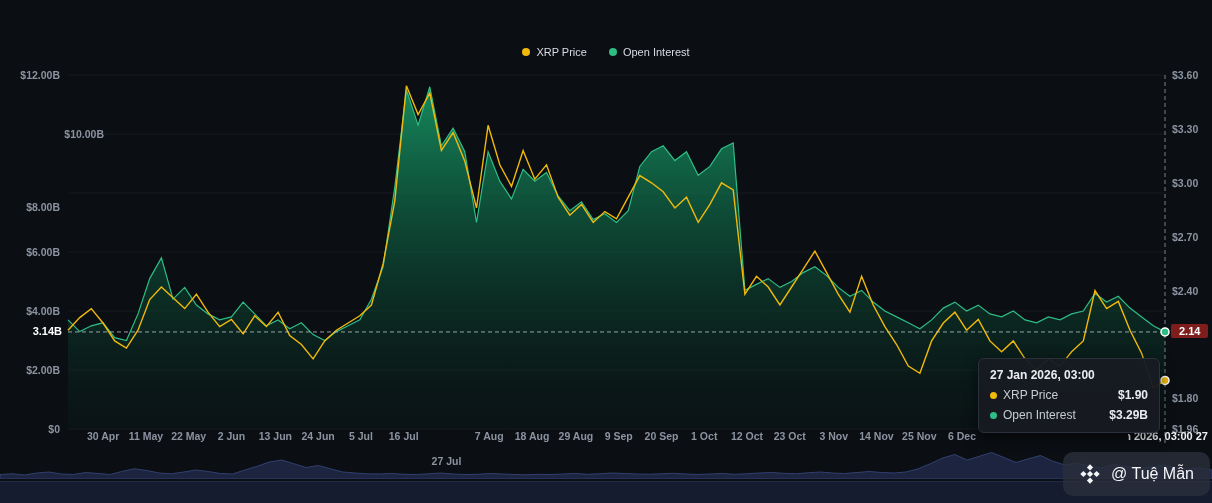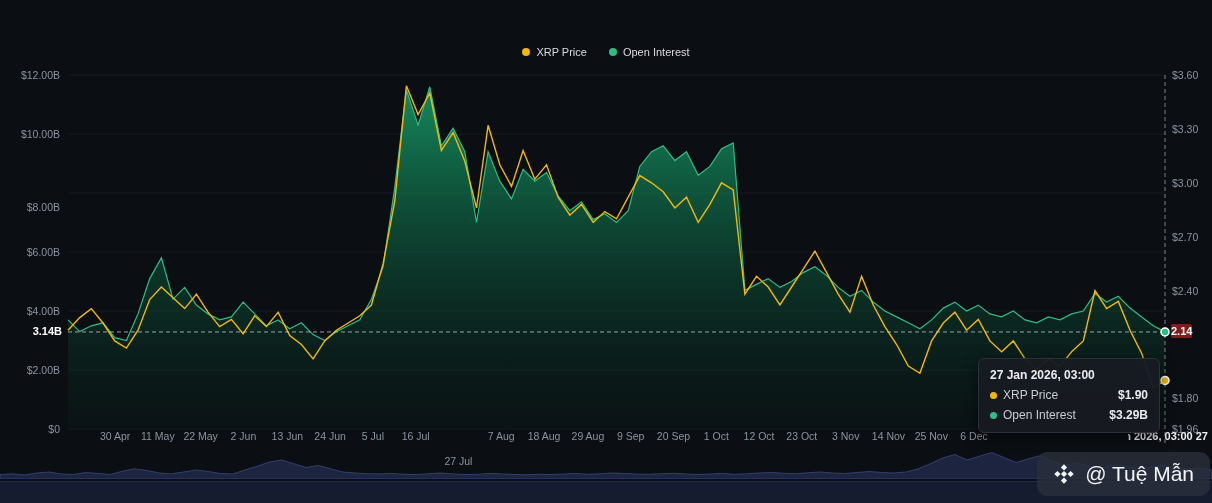--- a/index.html
+++ b/index.html
@@ -7,46 +7,46 @@
     position:relative;width:1212px;height:503px;overflow:hidden;
     background:#0b0e13;
     font-family:"Liberation Sans","DejaVu Sans",sans-serif;
     -webkit-font-smoothing:antialiased;
   }
   .page-title{position:absolute;left:14px;top:7px;font-size:15px;font-weight:700;color:#eaecef;letter-spacing:.2px;}
   .legend{position:absolute;left:0;top:46px;width:1212px;display:flex;justify-content:center;gap:22px;}
   .legend-item{display:flex;align-items:center;gap:6px;font-size:11px;color:#d8dce2;cursor:pointer;}
   .legend-dot{width:8px;height:8px;border-radius:50%;}
   svg.plot{position:absolute;left:0;top:0;}
-  .axis{position:absolute;left:0;top:0;width:1212px;height:357px;pointer-events:none;}
+  .axis{position:absolute;left:0;top:0;width:1212px;height:357px;pointer-events:none;font-weight:bold;}
   .tick-l{position:absolute;left:0;width:60px;text-align:right;font-size:10.5px;color:#8b93a1;}
   .tick-r{position:absolute;left:1172px;font-size:10.5px;color:#8b93a1;}
-  .tick-x{position:absolute;top:430px;transform:translateX(-50%);font-size:10.5px;color:#8b93a1;white-space:nowrap;margin-left:12px;}
+  .tick-x{position:absolute;top:430px;transform:translateX(-50%);font-size:10.5px;color:#8b93a1;white-space:nowrap;}
   .badge-left{position:absolute;left:0;width:62px;text-align:right;font-size:11px;font-weight:700;color:#ffffff;}
-  .badge-right{position:absolute;left:1171px;font-size:11px;font-weight:700;color:#ffffff;background:#7f1d1d;border-radius:2px;padding:1px 0;}
+  .badge-right{position:absolute;left:1171px;font-size:11px;font-weight:700;color:#ffffff;background:#7f1d1d;border-radius:2px;padding:1px 8px;}
   .x-cross-label{
     position:absolute;top:430px;left:1128px;width:80px;overflow:hidden;
     direction:rtl;white-space:nowrap;font-size:11px;font-weight:700;color:#eef0f3;
   }
   .tooltip{
     position:absolute;left:978px;top:358px;width:182px;box-sizing:border-box;
     background:rgba(23,26,33,0.96);border:1px solid #2b313b;border-radius:6px;
     padding:9px 11px 10px 11px;box-shadow:0 4px 14px rgba(0,0,0,.55);z-index:5;
   }
   .tooltip-title{font-size:12px;font-weight:700;color:#eaecef;margin-bottom:4px;}
   .tooltip-row{display:flex;align-items:center;gap:6px;margin-top:6px;font-size:12px;color:#c7ccd4;}
   .tooltip-row .val{margin-left:auto;font-weight:700;color:#eaecef;}
   .t-dot{width:7px;height:7px;border-radius:50%;flex:0 0 auto;}
   svg.nav{position:absolute;left:0;top:448px;}
   .bottom-bar{position:absolute;left:0;top:481px;width:1212px;height:22px;background:#161c2f;border-top:1px solid #222b47;box-sizing:border-box;}
   .watermark{
     position:absolute;right:2px;top:452px;height:44px;display:flex;align-items:center;gap:10px;
     padding:0 16px;background:rgba(40,46,58,0.82);border-radius:10px;z-index:6;
   }
-  .watermark-text{font-size:21px;font-weight:500;color:#f4f5f7;}
+  .watermark-text{font-size:16px;font-weight:500;color:#f4f5f7;}
 </style>
 </head>
 <body>
 
 <div class="root">
 
 
   <div class="legend">
     <div class="legend-item">
       <span class="legend-dot" style="background: rgb(240, 185, 11);"></span>
@@ -79,21 +79,21 @@
     <path id="oiLine" fill="none" stroke-width="1.2" d="M68.0,319.9L79.7,331.6L91.3,325.8L103.0,322.8L114.7,337.6L126.4,340.5L138.0,313.9L149.7,278.6L161.4,257.9L173.0,299.2L184.7,287.4L196.4,305.1L208.0,313.9L219.7,319.9L231.4,316.9L243.1,302.1L254.7,313.9L266.4,325.8L278.1,319.9L289.7,328.7L301.4,322.8L313.1,334.6L324.7,340.5L336.4,331.6L348.1,325.8L359.8,319.9L371.4,299.2L383.1,266.8L394.8,187.1L406.4,89.8L418.1,125.1L429.8,86.8L441.4,145.8L453.1,128.1L464.8,151.7L476.5,222.5L488.1,151.7L499.8,181.2L511.5,198.9L523.1,169.4L534.8,181.2L546.5,172.4L558.1,195.9L569.8,210.7L581.5,201.8L593.2,219.6L604.8,213.7L616.5,222.5L628.2,210.7L639.8,166.4L651.5,151.7L663.2,145.8L674.9,160.6L686.5,151.7L698.2,175.3L709.9,166.4L721.5,148.8L733.2,142.9L744.9,290.4L756.5,284.4L768.2,278.6L779.9,287.4L791.6,281.5L803.2,272.6L814.9,266.8L826.6,275.6L838.2,287.4L849.9,296.3L861.6,290.4L873.2,302.1L884.9,311.0L896.6,316.9L908.3,322.8L919.9,328.7L931.6,319.9L943.3,308.1L954.9,302.1L966.6,311.0L978.3,305.1L989.9,313.9L1001.6,316.9L1013.3,311.0L1025.0,319.9L1036.6,322.8L1048.3,316.9L1060.0,319.9L1071.6,313.9L1083.3,311.0L1095.0,293.3L1106.6,302.1L1118.3,296.3L1130.0,308.1L1141.7,316.9L1153.3,325.8L1165.0,331.9" stroke="#2ebd85"></path>
     <path id="priceLine" fill="none" stroke-width="1.4" d="M68.0,330.2L79.7,317.6L91.3,308.6L103.0,323.0L114.7,340.9L126.4,348.1L138.0,330.2L149.7,299.6L161.4,287.0L173.0,297.8L184.7,308.6L196.4,294.2L208.0,312.2L219.7,326.6L231.4,319.4L243.1,333.8L254.7,315.8L266.4,326.6L278.1,312.2L289.7,335.6L301.4,344.5L313.1,358.9L324.7,340.9L336.4,330.2L348.1,323.0L359.8,315.8L371.4,305.0L383.1,263.7L394.8,200.8L406.4,85.8L418.1,114.5L429.8,93.0L441.4,150.5L453.1,132.5L464.8,161.3L476.5,208.0L488.1,125.3L499.8,164.8L511.5,186.4L523.1,150.5L534.8,179.2L546.5,164.8L558.1,197.2L569.8,215.2L581.5,204.4L593.2,222.4L604.8,211.6L616.5,218.8L628.2,197.2L639.8,175.6L651.5,182.8L663.2,191.8L674.9,208.0L686.5,197.2L698.2,222.4L709.9,204.4L721.5,182.8L733.2,190.0L744.9,294.2L756.5,276.3L768.2,287.0L779.9,305.0L791.6,287.0L803.2,269.1L814.9,251.1L826.6,272.7L838.2,294.2L849.9,312.2L861.6,276.3L873.2,305.0L884.9,326.6L896.6,344.5L908.3,366.1L919.9,373.3L931.6,340.9L943.3,323.0L954.9,312.2L966.6,330.2L978.3,319.4L989.9,340.9L1001.6,351.7L1013.3,340.9L1025.0,358.9L1036.6,369.7L1048.3,358.9L1060.0,366.1L1071.6,351.7L1083.3,340.9L1095.0,290.6L1106.6,308.6L1118.3,301.4L1130.0,330.2L1141.7,353.5L1153.3,387.7L1165.0,380.5" stroke="#f0b90b"></path>
     <line id="hline" stroke="#c5ccd3" stroke-width="1" stroke-dasharray="4 3" opacity="0.75" x1="68" x2="1165" y1="331.945" y2="331.945"></line>
     <line id="vline" stroke="#c5ccd3" stroke-width="1" stroke-dasharray="4 3" opacity="0.6" x1="1165" x2="1165" y1="75" y2="444"></line>
     <circle id="dotOI" r="4" stroke="#ffffff" stroke-width="1.5" cx="1165" cy="331.945" fill="#2ebd85"></circle>
     <circle id="dotPrice" r="4" stroke="#ffffff" stroke-width="1.5" cx="1165" cy="380.48223350253807" fill="#f0b90b"></circle>
   </svg>
 
   <div class="axis" id="leftAxis">
       <span class="tick-l" style="top: 69px;">$12.00B</span>
-      <span class="tick-l" style="top: 128px;">$10.00B</span>
+      <span class="tick-l" style="top: 128px; padding-left: 44px;">$10.00B</span>
       <span class="tick-l" style="top: 201px;">$8.00B</span>
       <span class="tick-l" style="top: 246px;">$6.00B</span>
       <span class="tick-l" style="top: 305px;">$4.00B</span>
       <span class="tick-l" style="top: 364px;">$2.00B</span>
       <span class="tick-l" style="top: 423px;">$0</span>
     </div>
   <div class="axis" id="rightAxis">
       <span class="tick-r" style="top: 69px;">$3.60</span>
       <span class="tick-r" style="top: 122.909px;">$3.30</span>
       <span class="tick-r" style="top: 176.817px;">$3.00</span>

